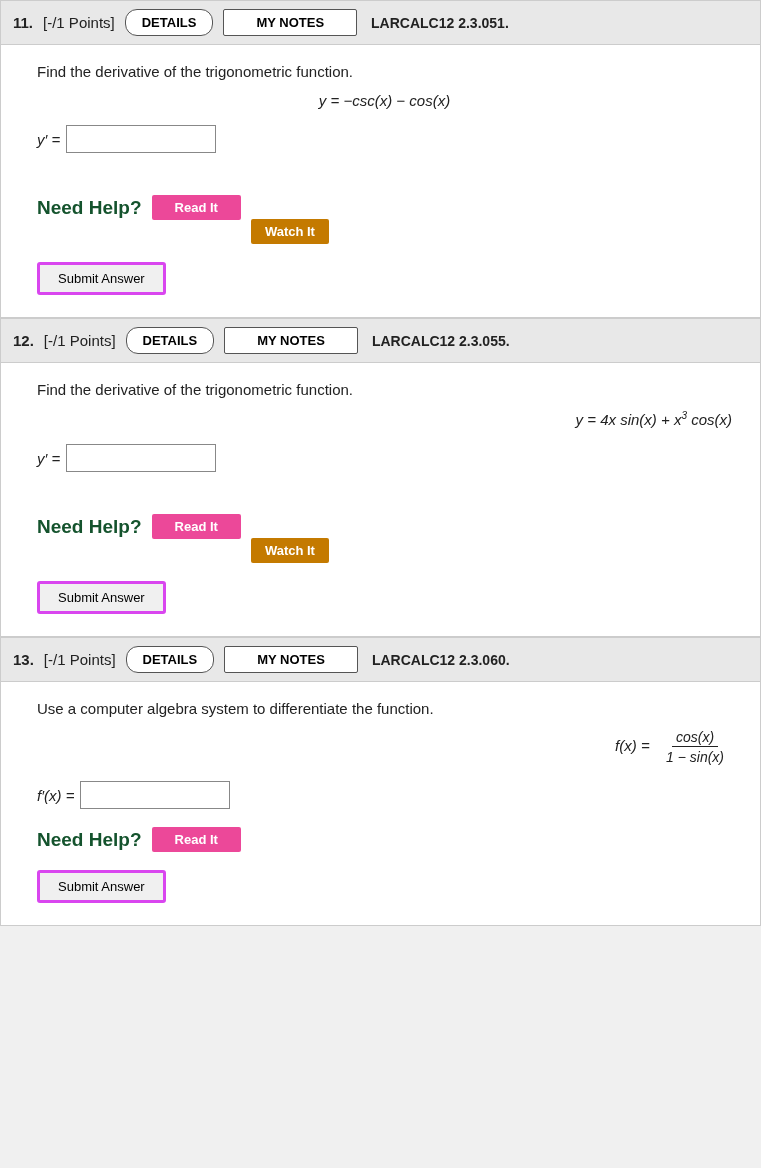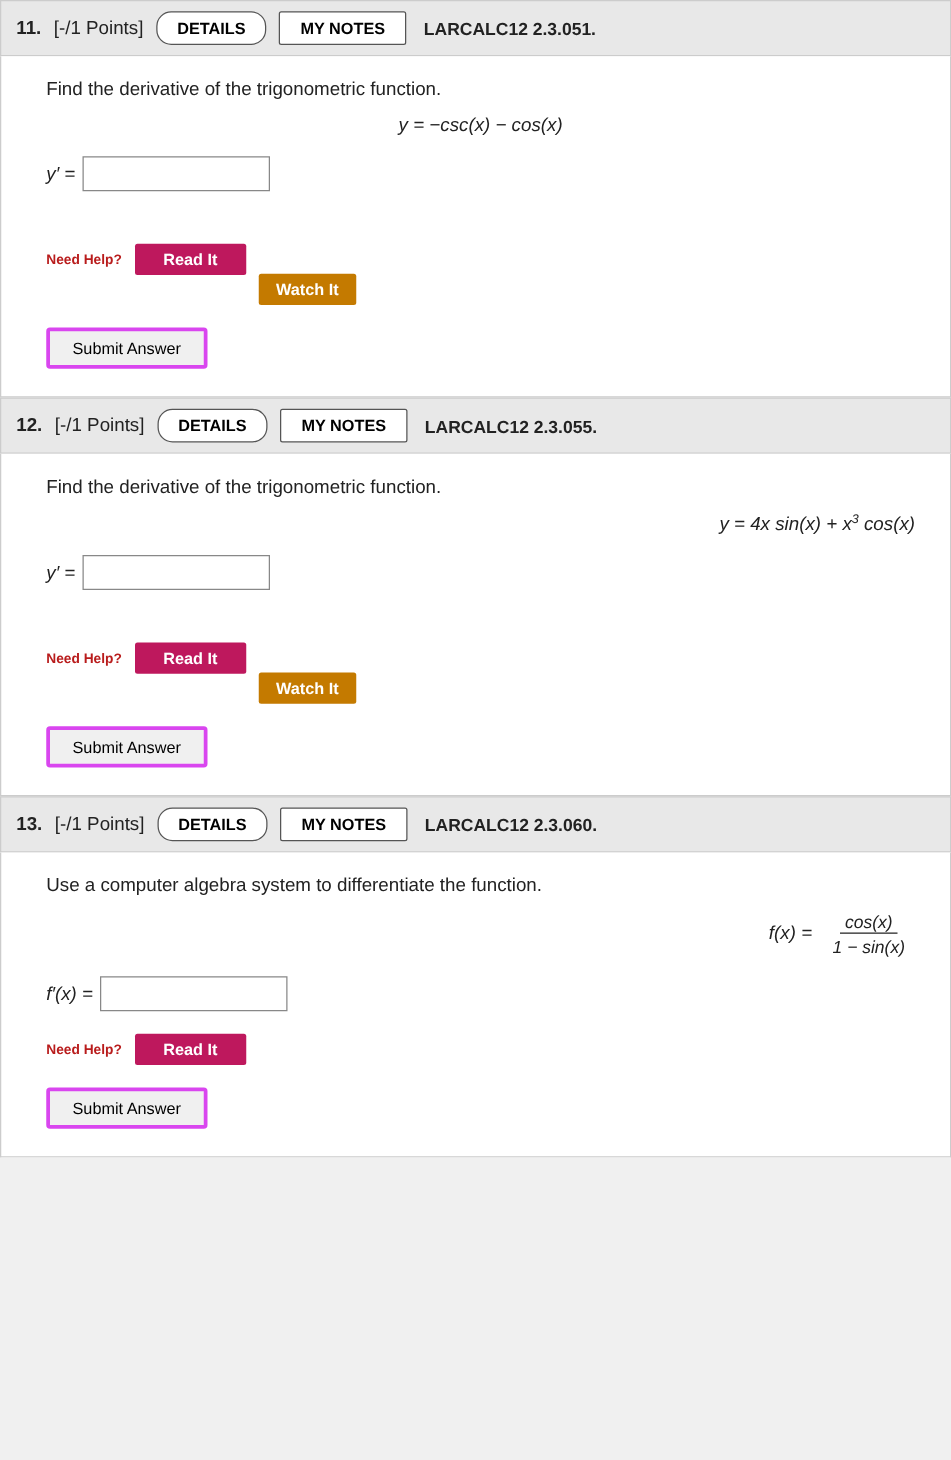--- a/index.html
+++ b/index.html
@@ -32,21 +32,21 @@
       padding: 5px 16px;
       font-size: 13px;
       font-weight: bold;
       cursor: pointer;
       border-radius: 12px;
     }
 
     .btn-mynotes {
       background: white;
       border: 1.5px solid #555;
-      padding: 5px 16px;
+      padding: 5px 32px;
       font-size: 13px;
       font-weight: bold;
       cursor: pointer;
       border-radius: 2px;
     }
 
     .larcalc-ref {
       font-size: 14px;
       font-weight: bold;
       margin-left: 4px;
@@ -95,26 +95,26 @@
 
     .need-help-row {
       display: flex;
       align-items: center;
       gap: 10px;
       margin-bottom: 18px;
     }
 
     .need-help-label {
       font-weight: bold;
-      color: #b91c1c;
-      font-size: 11px;
+      color: #14532d;
+      font-size: 19px;
     }
 
     .btn-read-it {
-      background: #be185d;
+      background: #ec4899;
       color: white;
       border: none;
       padding: 5px 23px;
       font-size: 13px;
       font-weight: bold;
       cursor: pointer;
       border-radius: 2px;
     }
 
     .btn-watch-it {

